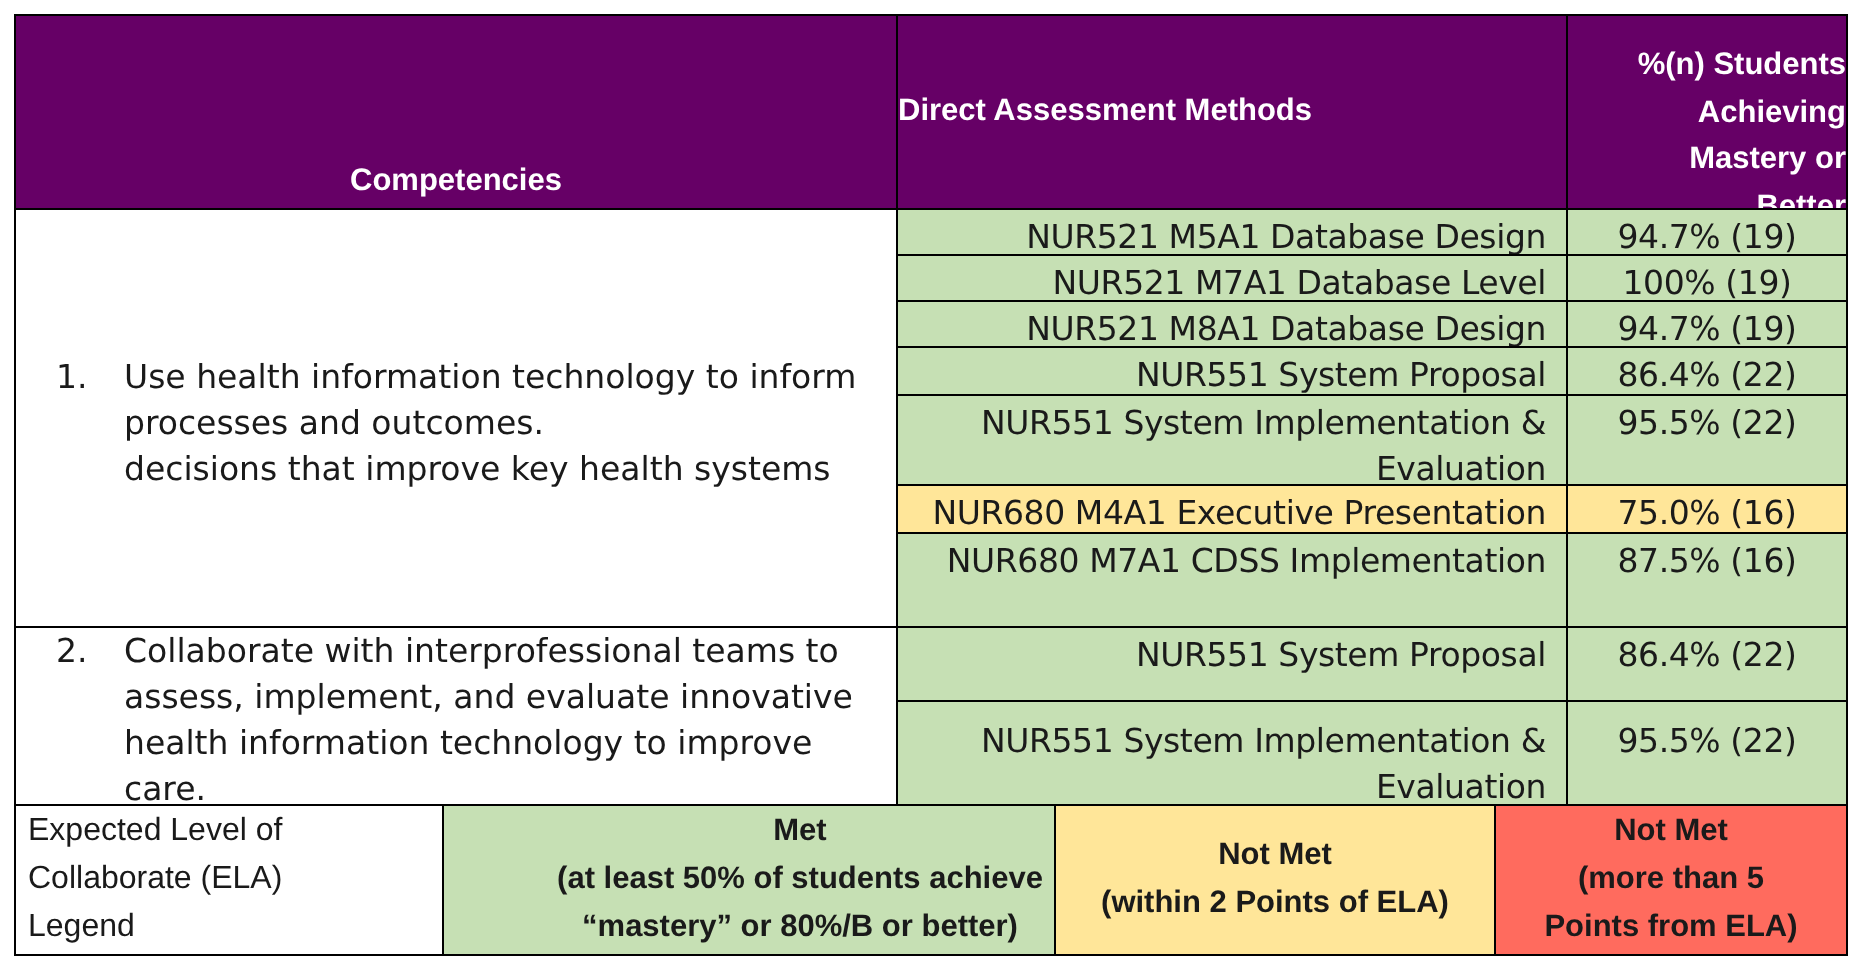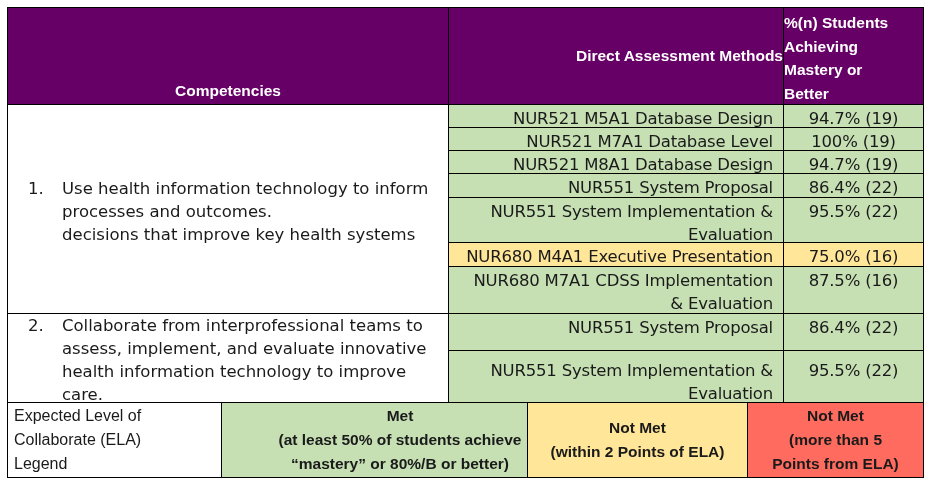--- a/index.html
+++ b/index.html
@@ -20,24 +20,24 @@
   .legend-lbl { font-family:"Liberation Sans", sans-serif; font-size:16px; line-height:24px; padding:1px 0 0 6px; }
   .legend-cell { font-family:"Liberation Sans", sans-serif; font-weight:bold; font-size:15.5px; text-align:center;
                  line-height:24px; display:flex; flex-direction:column; justify-content:center; }
 </style>
 </head>
 <body>
 
 <div class="abs hdr b" style="left:7px; top:7px; width:442px; height:98px;">
   <div style="position:absolute; bottom:2px; left:0; right:0; text-align:center; line-height:22px;">Competencies</div>
 </div>
-<div class="abs hdr b" style="left:448px; top:7px; width:336px; height:98px; display:flex; align-items:center; justify-content:flex-end;">
+<div class="abs hdr b" style="left:448px; top:7px; width:336px; height:98px; display:flex; align-items:center; justify-content:flex-start;">
   <span>Direct Assessment Methods</span>
 </div>
-<div class="abs hdr b" style="left:783px; top:7px; width:141px; height:98px; text-align:left; padding-top:3px; line-height:23.5px;">
+<div class="abs hdr b" style="left:783px; top:7px; width:141px; height:98px; text-align:right; padding-top:13px; line-height:23.5px;">
   <div>%(n) Students</div>
   <div>Achieving</div>
   <div>Mastery or</div>
   <div>Better</div>
 </div>
 
 <div class="abs b comp" style="left:7px; top:104px; width:442px; height:210px; background:#fff;">
   <div style="position:absolute; top:72px; left:0; right:0;">
     <span class="num">1.</span>
     <div class="txt">
@@ -86,31 +86,30 @@
 
 <div class="abs b yellow method" style="left:448px; top:242px; width:336px; height:38px;">
   <div>NUR680 M4A1 Executive Presentation</div>
   </div>
 <div class="abs b yellow pct" style="left:783px; top:242px; width:141px; height:25px;">
   <div>75.0% (16)</div>
   </div>
 
 <div class="abs b green method" style="left:448px; top:266px; width:336px; height:48px;">
   <div>NUR680 M7A1 CDSS Implementation</div>
-  <div>&amp; Evaluation</div>
   </div>
 <div class="abs b green pct" style="left:783px; top:266px; width:141px; height:48px;">
   <div>87.5% (16)</div>
   </div>
 
 <div class="abs b comp" style="left:7px; top:313px; width:442px; height:90px; background:#fff;">
   <div style="position:absolute; top:0px; left:0; right:0;">
     <span class="num">2.</span>
     <div class="txt">
-      <div>Collaborate from interprofessional teams to</div>
+      <div>Collaborate with interprofessional teams to</div>
       <div>assess, implement, and evaluate innovative</div>
       <div>health information technology to improve</div>
       <div>care.</div>
     </div>
   </div>
 </div>
 
 <div class="abs b green method" style="left:448px; top:313px; width:336px; height:38px;">
   <div>NUR551 System Proposal</div>
   </div>

